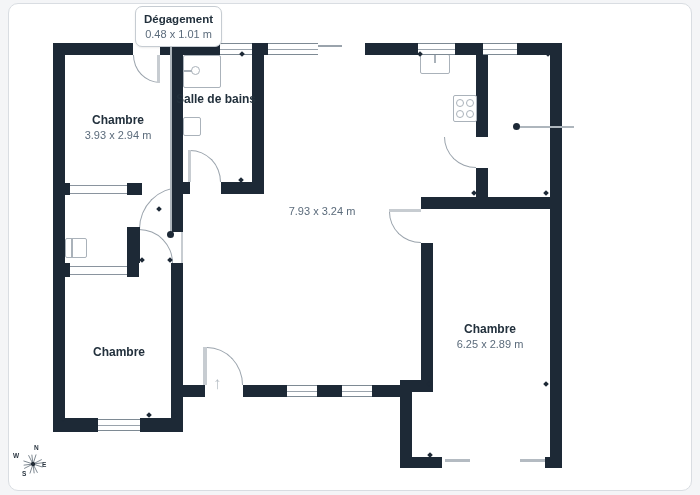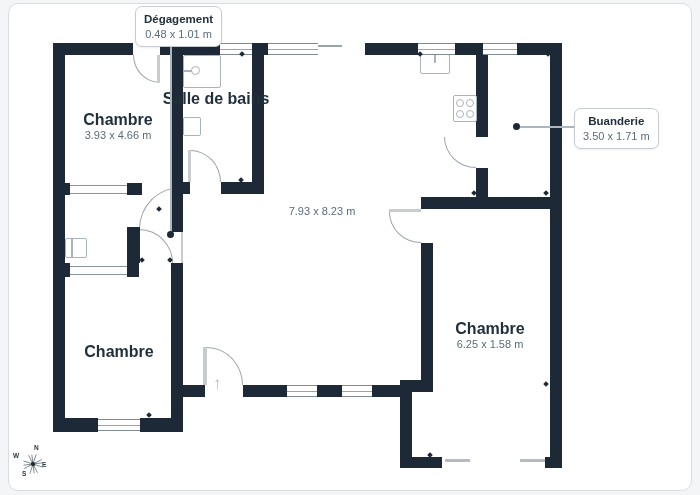--- a/index.html
+++ b/index.html
@@ -12,21 +12,21 @@
   .arc{position:absolute;z-index:1;box-sizing:border-box;}
   .arc.tr{border-top:1.5px solid #9aa3ac;border-right:1.5px solid #9aa3ac;border-top-right-radius:100%;}
   .arc.tl{border-top:1.5px solid #9aa3ac;border-left:1.5px solid #9aa3ac;border-top-left-radius:100%;}
   .arc.bl{border-bottom:1.5px solid #9aa3ac;border-left:1.5px solid #9aa3ac;border-bottom-left-radius:100%;}
   .leaf{position:absolute;background:#c7ccd1;z-index:2;}
   .thin{position:absolute;background:#9aa3ac;z-index:2;}
   .slider{position:absolute;height:3px;background:#b4bbc2;z-index:2;}
   .fixture{position:absolute;border:1.5px solid #aab2ba;background:#fff;box-sizing:border-box;border-radius:2px;z-index:2;}
   .mk{position:absolute;width:4px;height:4px;background:#1d2936;transform:rotate(45deg);z-index:4;}
   .room-label{position:absolute;text-align:center;z-index:5;}
-  .room-title{font-size:16px;font-weight:bold;color:#22303c;line-height:16px;}
+  .room-title{font-size:12px;font-weight:bold;color:#22303c;line-height:16px;}
   .room-dims{font-size:11px;color:#5b6b7b;line-height:15px;}
   .callout{position:absolute;background:#fff;border:1px solid #c6ccd2;border-radius:7px;padding:4px 8px;text-align:center;z-index:7;box-shadow:0 1px 2px rgba(0,0,0,.08);}
   .callout .room-title{font-size:11.5px;}
   .leader{position:absolute;background:#aeb6bd;z-index:6;}
   .dot{position:absolute;width:7px;height:7px;border-radius:50%;background:#1d2936;z-index:7;}
   .entry-arrow{position:absolute;left:213px;top:374px;font-size:17px;color:#b6bdc4;z-index:4;}
   .compass-letter{position:absolute;font-size:6.5px;font-weight:bold;color:#2a3540;z-index:5;}
   .compass-star{position:absolute;left:21px;top:452px;z-index:4;transform:rotate(18deg);}
 </style>
 </head>
@@ -128,50 +128,46 @@
   <div class="mk" style="left:147px;top:413px"></div>
   <div class="mk" style="left:173px;top:413px"></div>
   <div class="mk" style="left:428px;top:453px"></div>
   <div class="mk" style="left:239px;top:178px"></div>
   <div class="mk" style="left:157px;top:207px"></div>
   <div class="mk" style="left:140px;top:258px"></div>
   <div class="mk" style="left:168px;top:258px"></div>
 
   <div class="room-label" style="left:48px;top:112px;width:140px">
     <div class="room-title">Chambre</div>
-    <div class="room-dims">3.93 x 4.66 m</div>
+    <div class="room-dims">3.93 x 2.94 m</div>
   </div>
   <div class="room-label" style="left:154px;top:91px;width:124px">
     <div class="room-title">Salle de bains</div>
   </div>
   <div class="room-label" style="left:46px;top:222px;width:100px">
   </div>
   <div class="room-label" style="left:242px;top:204px;width:160px">
-    <div class="room-dims">7.93 x 8.23 m</div>
+    <div class="room-dims">7.93 x 3.24 m</div>
   </div>
   <div class="room-label" style="left:49px;top:344px;width:140px">
     <div class="room-title">Chambre</div>
   </div>
   <div class="room-label" style="left:420px;top:321px;width:140px">
     <div class="room-title">Chambre</div>
-    <div class="room-dims">6.25 x 1.58 m</div>
+    <div class="room-dims">6.25 x 2.89 m</div>
   </div>
 
   <div class="leader" style="left:170px;top:37px;width:1.5px;height:196px"></div>
   <div class="dot" style="left:167px;top:231px"></div>
   <div class="callout" style="left:135px;top:6px">
     <div class="room-title">Dégagement</div>
     <div class="room-dims">0.48 x 1.01 m</div>
   </div>
   <div class="leader" style="left:520px;top:126px;width:54px;height:1.5px"></div>
   <div class="dot" style="left:513px;top:123px"></div>
-  <div class="callout" style="left:574px;top:108px">
-    <div class="room-title">Buanderie</div>
-    <div class="room-dims">3.50 x 1.71 m</div>
-  </div>
 
   <svg class="compass-star" width="24" height="24" viewBox="0 0 24 24">
     <g stroke="#7d8790" stroke-width="0.9">
       <line x1="12" y1="2" x2="12" y2="22"></line>
       <line x1="2" y1="12" x2="22" y2="12"></line>
       <line x1="5" y1="5" x2="19" y2="19"></line>
       <line x1="5" y1="19" x2="19" y2="5"></line>
       <line x1="8" y1="3.5" x2="16" y2="20.5"></line>
       <line x1="3.5" y1="16" x2="20.5" y2="8"></line>
     </g>

